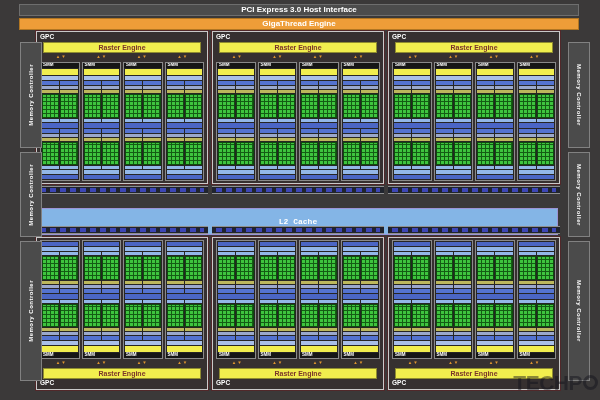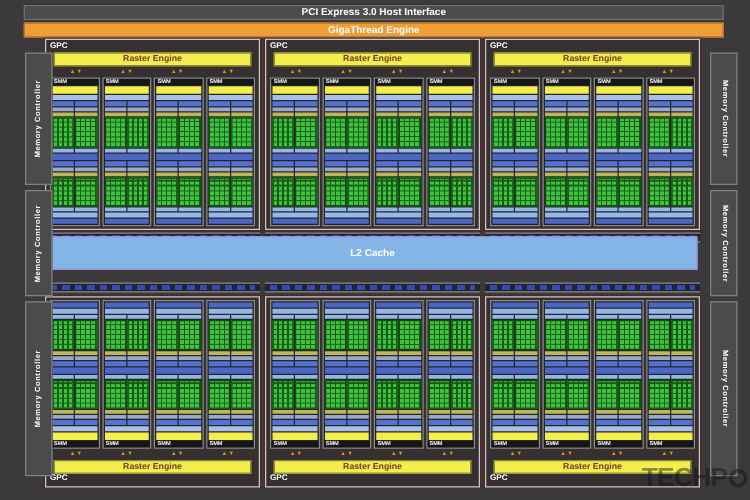--- a/index.html
+++ b/index.html
@@ -86,24 +86,24 @@
     flex:1;background:var(--c-xbarbg,#20242e);
     border-top:1px solid #8f8f8f;border-bottom:1px solid #8f8f8f;
     box-sizing:border-box;display:flex;align-items:center;padding:0 4px;
   }
   .xdash{
     height:4px;width:100%;
     background-image:repeating-linear-gradient(90deg,var(--c-xdash,#3d46b5) 0 6px,transparent 6px 10px);
   }
   
   .l2{
-    position:absolute;left:38px;top:189px;width:520px;height:27px;
+    position:absolute;left:38px;top:208px;width:520px;height:27px;
     background:var(--c-l2fill,#84b5e6);
     border:1px solid var(--c-l2border,#9b94d6);
-    box-sizing:border-box;display:flex;align-items:center;justify-content:center;
+    box-sizing:border-box;display:flex;align-items:center;justify-content:center;font-family:Liberation Mono, monospace;
   }
   .l2 span{font-size:8px;font-weight:bold;color:#fff;line-height:1;}
   
   .mc{
     position:absolute;width:22px;
     background:var(--c-mcfill,#4b4b4b);border:1px solid #818181;
     box-sizing:border-box;display:flex;align-items:center;justify-content:center;
   }
   .mc span{
     writing-mode:vertical-rl;font-size:6px;font-weight:bold;color:#fff;

